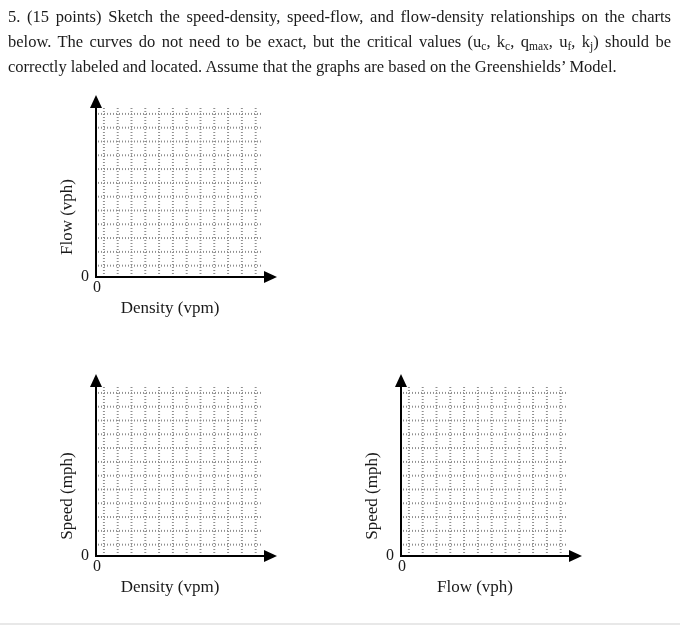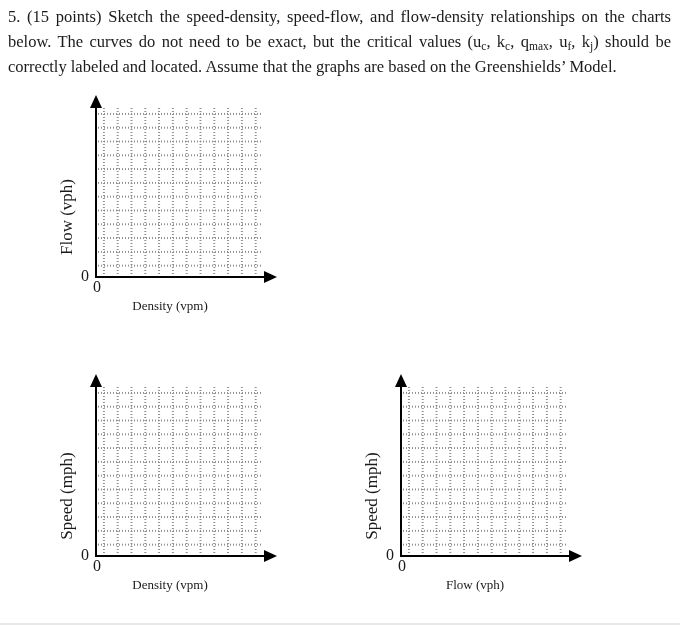--- a/index.html
+++ b/index.html
@@ -68,21 +68,21 @@
   .ylabel{
     position:absolute;left:66px;top:122px;
     transform:translate(-50%,-50%) rotate(-90deg);
     white-space:nowrap;
     font-size:17px;
   }
   .xlabel{
     position:absolute;left:169px;top:203px;
     transform:translate(-50%,0);
     white-space:nowrap;
-    font-size:13px;
+    font-size:17px;
   }
   .y0{
     position:absolute;left:84px;top:181px;
     transform:translate(-50%,-50%);
     font-size:16px;
   }
   .x0{
     position:absolute;left:96px;top:192px;
     transform:translate(-50%,-50%);
     font-size:16px;

